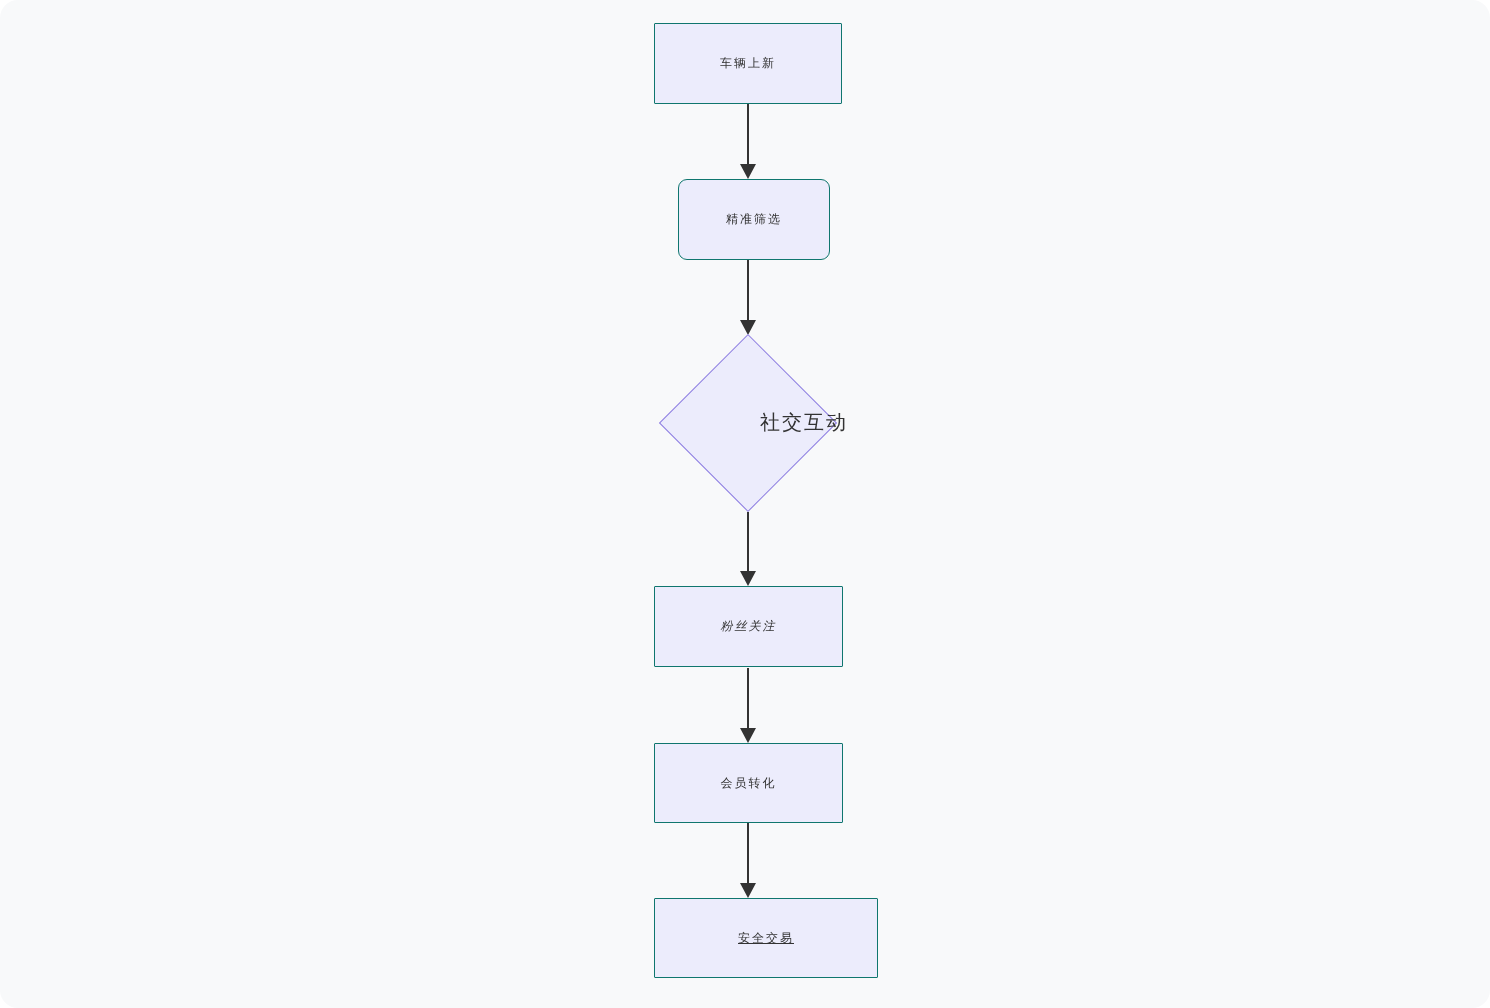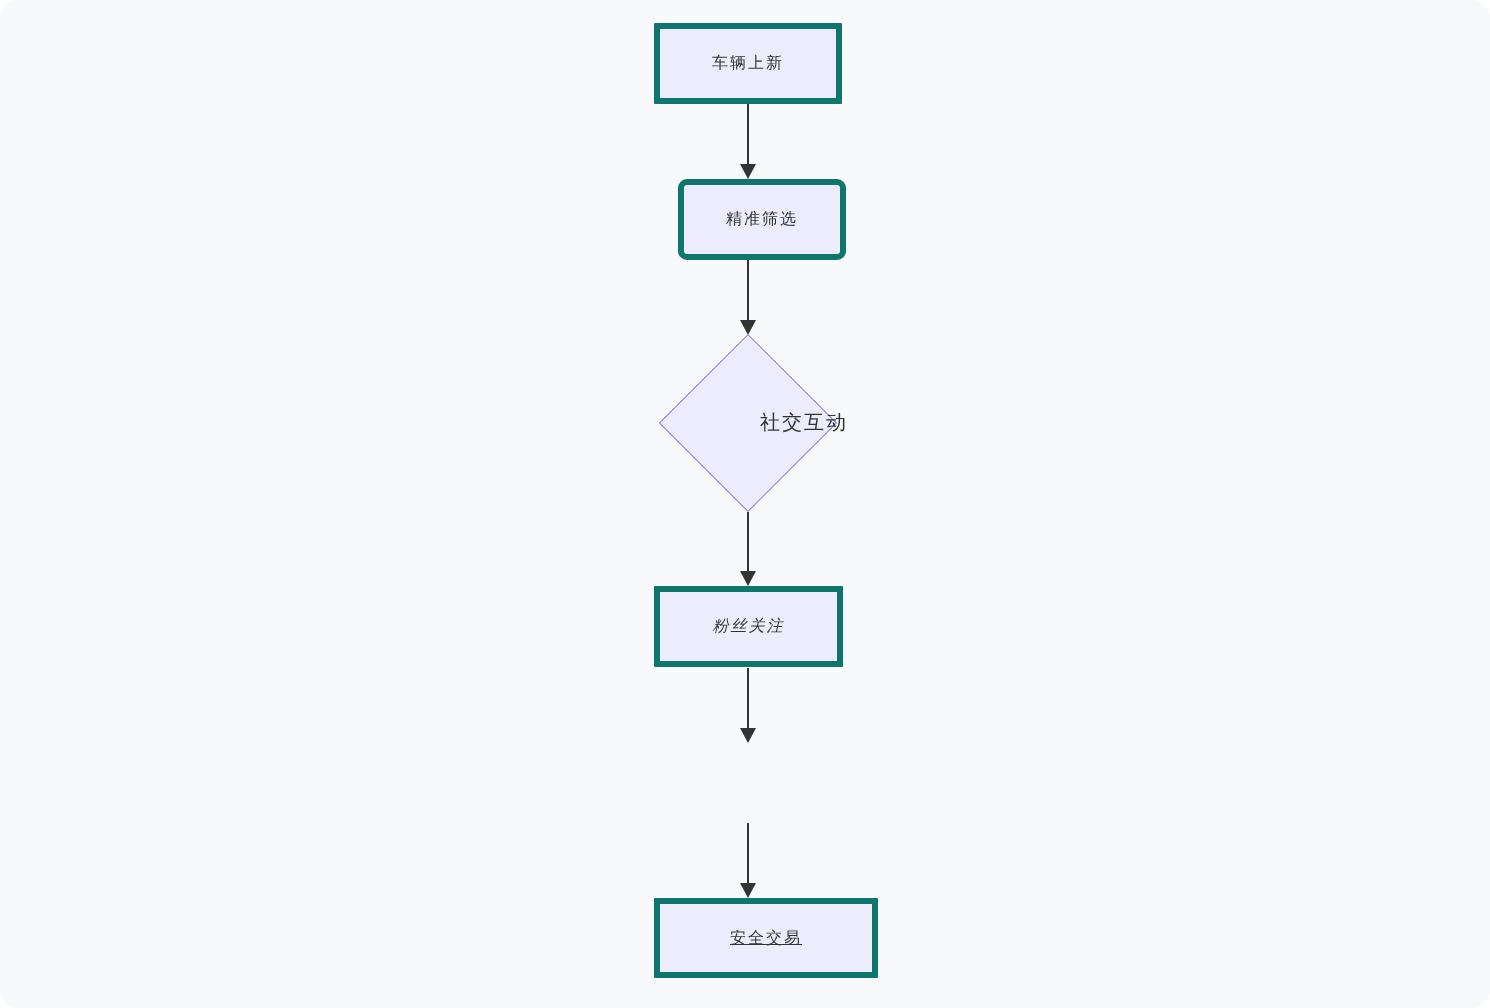--- a/index.html
+++ b/index.html
@@ -14,34 +14,34 @@
     height: 1008px;
     background: #f8f9fa;
     border-radius: 18px;
     overflow: hidden;
   }
   
   .node {
     position: absolute;
     box-sizing: border-box;
     background: #ececfc;
-    border: 6px solid #0f766e;
+    border: 1px solid #0f766e;
     display: flex;
     align-items: center;
     justify-content: center;
     color: #333333;
-    font-size: 16px;
+    font-size: 12px;
     letter-spacing: 2px;
     white-space: nowrap;
   }
   .node.rect { border-radius: 1px; }
   .node.rounded { border-radius: 9px; }
 
   .node-1 { left: 654px; top: 23px;  width: 188px; height: 81px; }
-  .node-2 { left: 678px; top: 179px; width: 168px; height: 81px; }
+  .node-2 { left: 678px; top: 179px; width: 152px; height: 81px; }
   .node-4 { left: 654px; top: 586px; width: 189px; height: 81px; font-style: italic; }
   .node-5 { left: 654px; top: 743px; width: 189px; height: 80px; }
   .node-6 { left: 654px; top: 898px; width: 224px; height: 80px; text-decoration: underline; }
 
   
   .diamond {
     position: absolute;
     left: 685px;
     top: 360px;
     width: 126px;
@@ -124,20 +124,23 @@
 
   <div class="node rect node-4">
     <span>粉丝关注</span>
   </div>
 
   <div class="edge edge-4">
     <div class="edge-line"></div>
     <div class="edge-head"></div>
   </div>
 
+  <div class="node rect node-5">
+    <span>会员转化</span>
+  </div>
 
   <div class="edge edge-5">
     <div class="edge-line"></div>
     <div class="edge-head"></div>
   </div>
 
   <div class="node rect node-6">
     <span>安全交易</span>
   </div>
 

